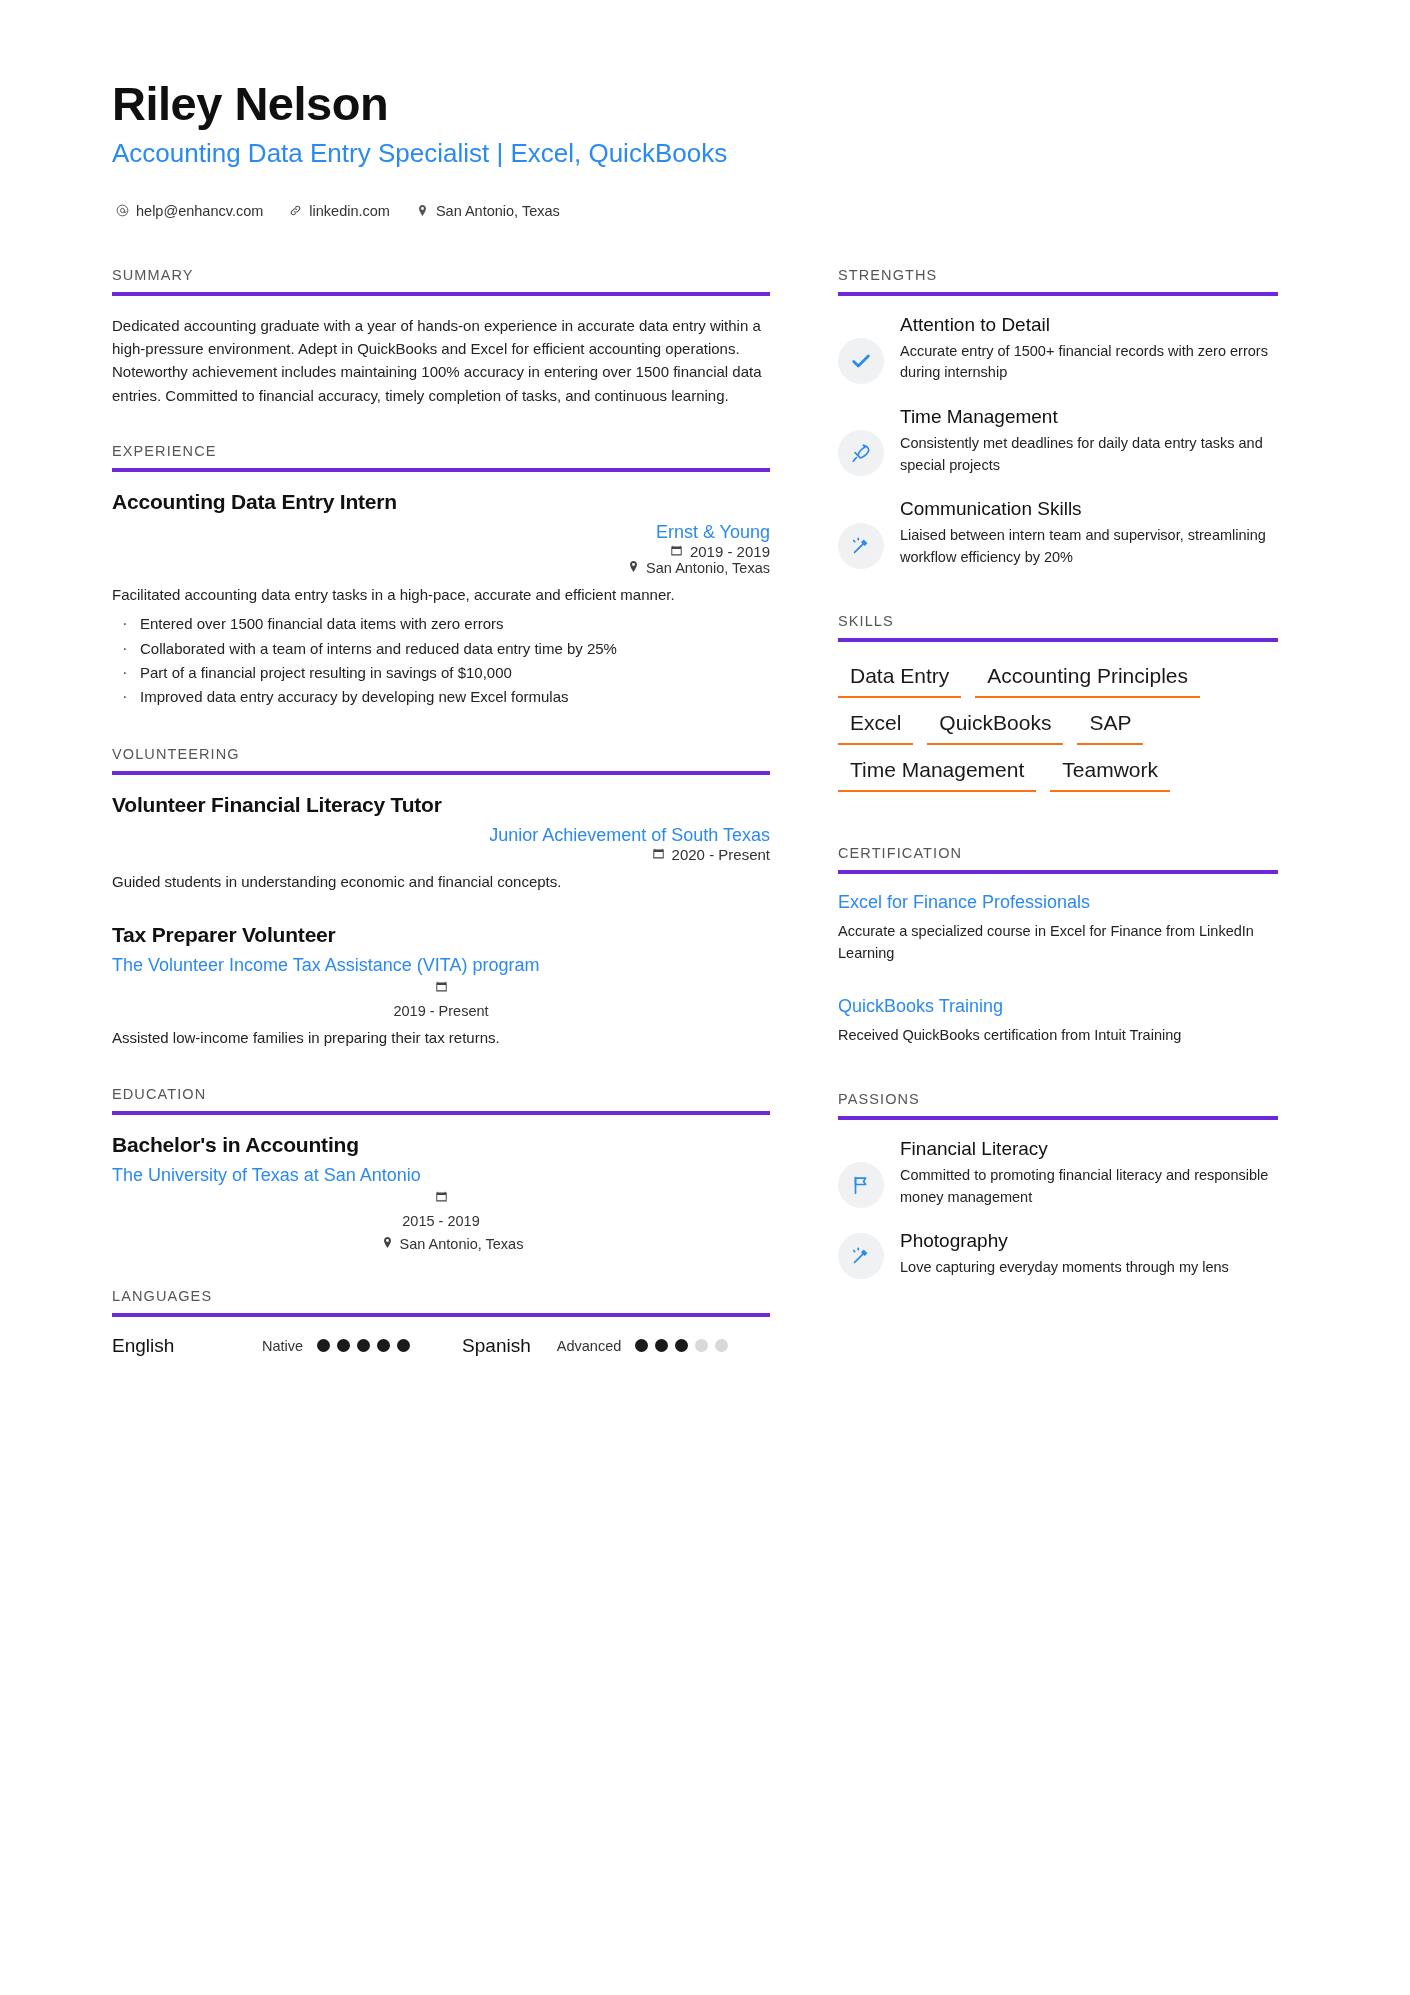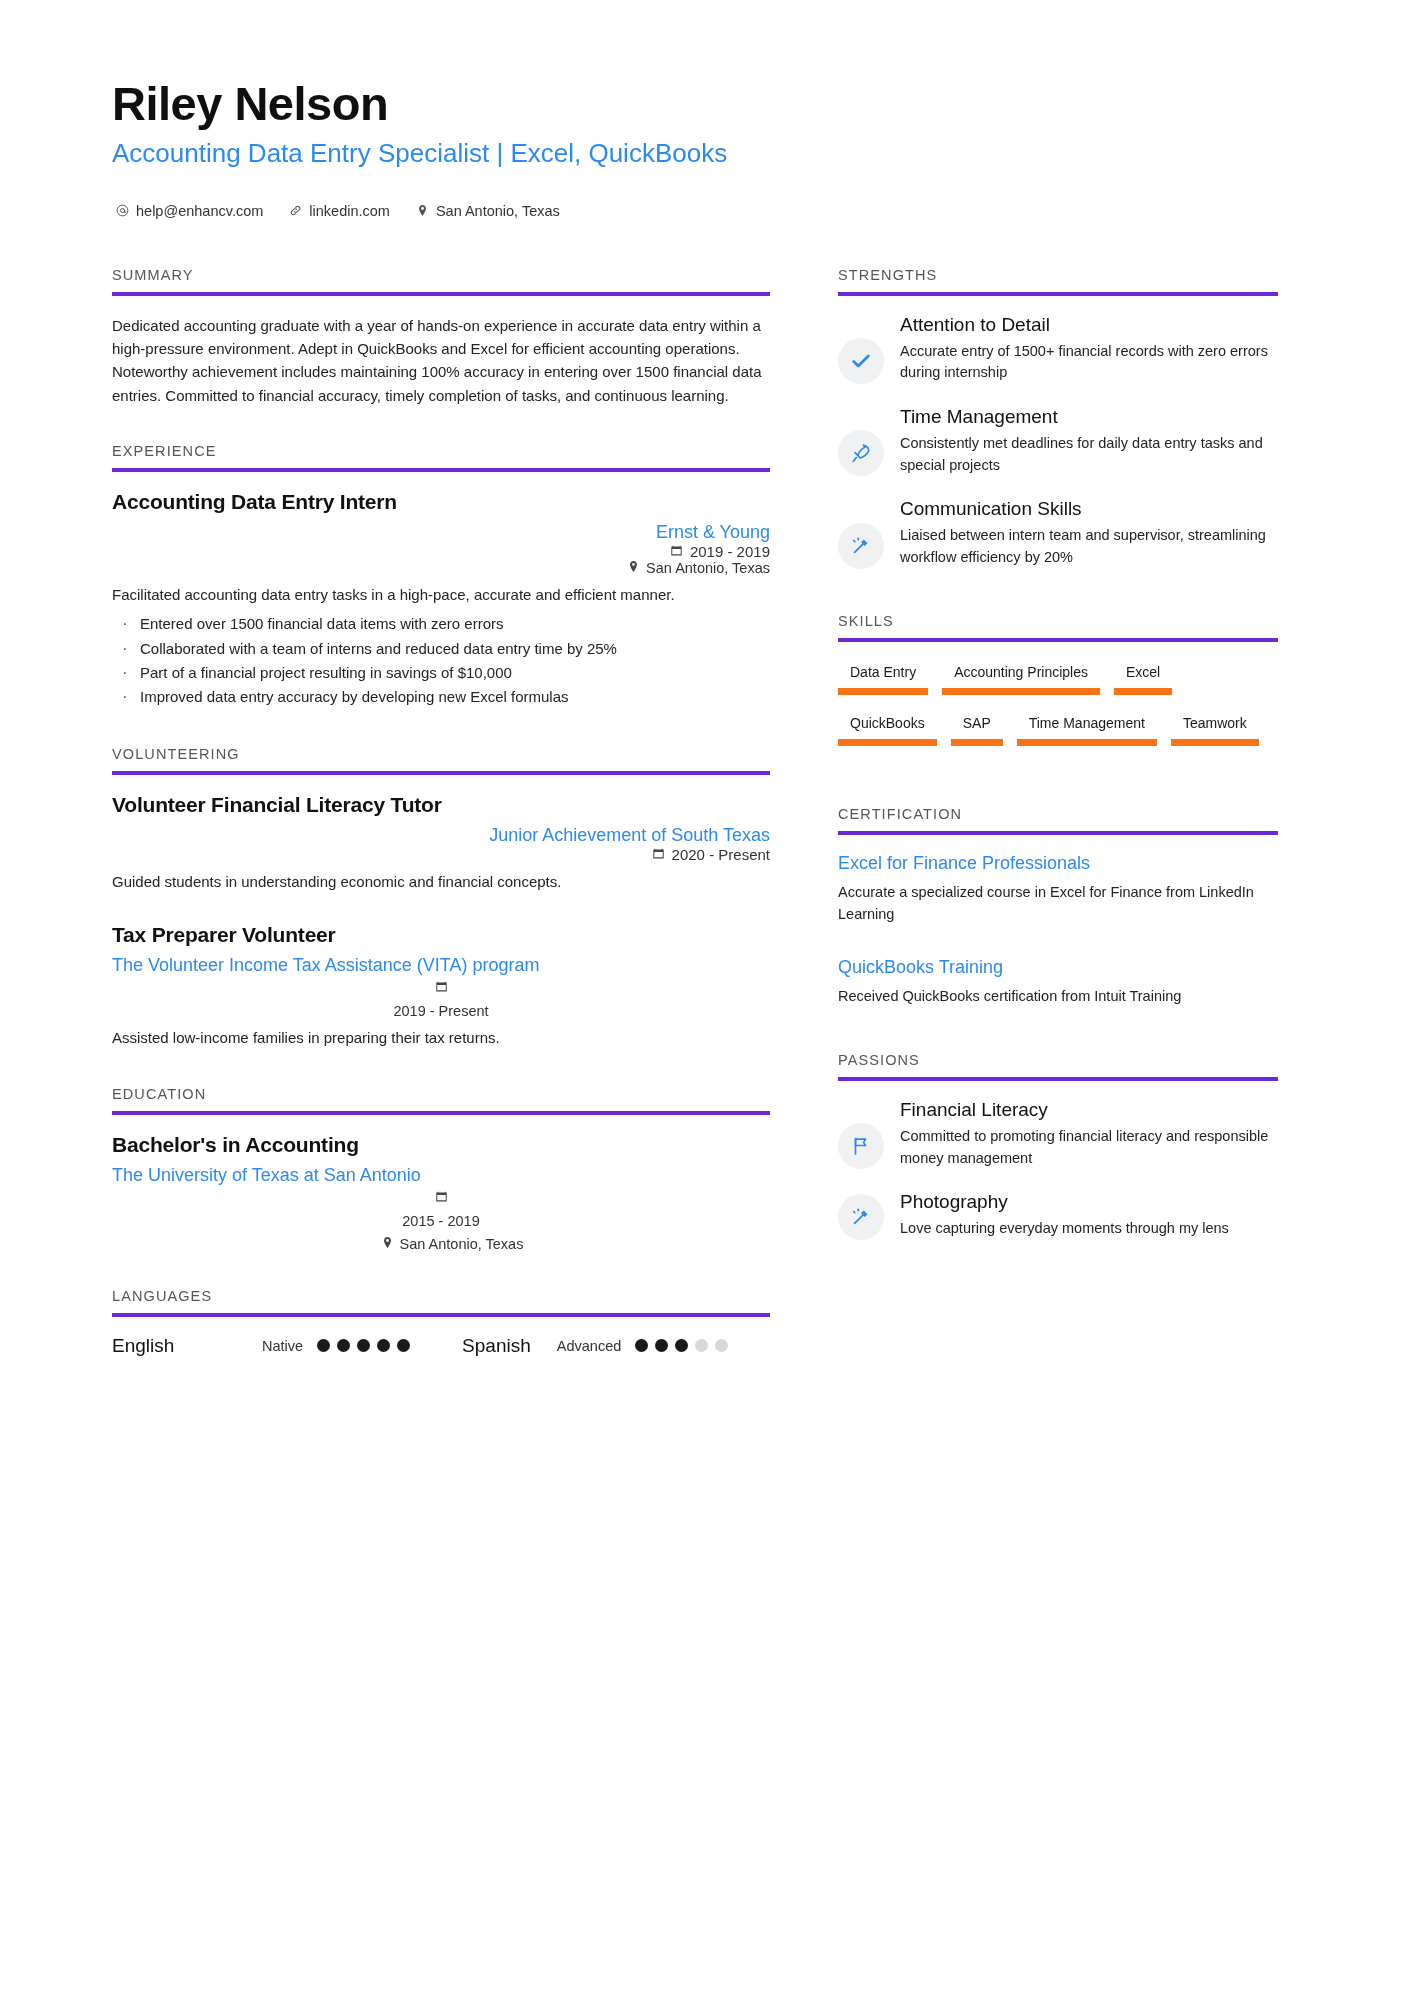--- a/index.html
+++ b/index.html
@@ -174,25 +174,25 @@
   }
   .str-desc {
     font-size: 14.5px;
     line-height: 1.5;
     color: #232323;
   }
 
   
   .chips { display: flex; flex-wrap: wrap; gap: 0 14px; }
   .chip {
-    font-size: 14px;
+    font-size: 21px;
     color: #1a1a1a;
-    border-bottom: 7px solid #f97316;
+    border-bottom: 2px solid #f97316;
     padding: 4px 12px 8px 12px;
-    margin-bottom: 16px;
+    margin-bottom: 9px;
     white-space: nowrap;
   }
 
   
   .cert { margin-bottom: 24px; }
   .cert-title {
     font-size: 18px;
     color: #2b8af0;
     margin: 0 0 8px 0;
   }

